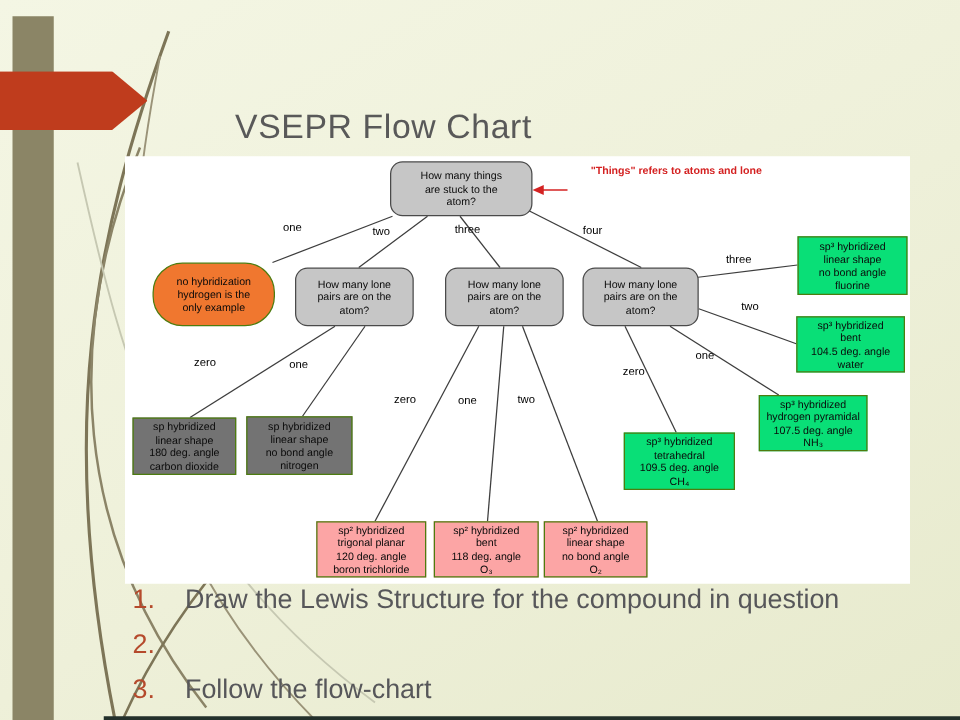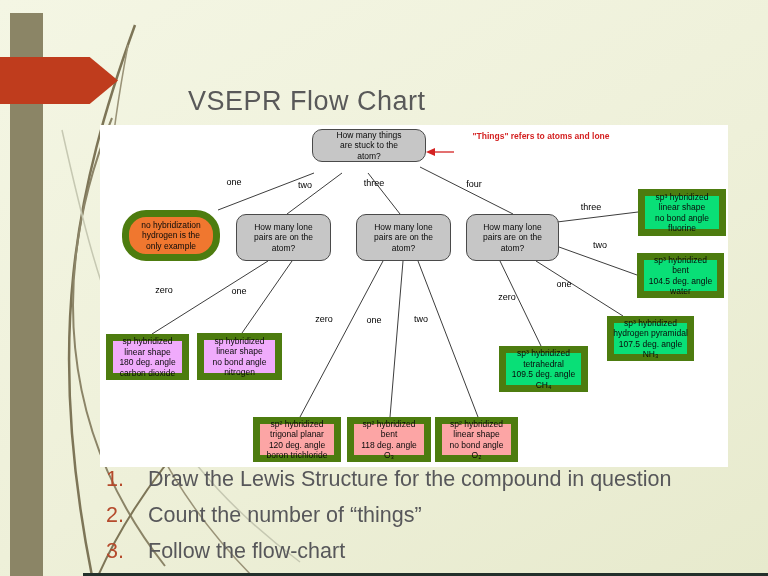--- a/index.html
+++ b/index.html
@@ -11,24 +11,24 @@
   .accent-band{position:absolute;left:10px;top:13px;width:33px;height:563px;background:#8b8566;}
   .swirls{position:absolute;left:0;top:0;pointer-events:none;}
   .title-arrow{position:absolute;left:0;top:57px;width:118px;height:47px;background:#bf3c1d;
     clip-path:polygon(0 0,76% 0,100% 50%,76% 100%,0 100%);}
   .slide-title{position:absolute;left:188px;top:50px;font-size:27px;color:#595959;letter-spacing:.5px;white-space:nowrap;margin-top:36px;}
   .panel{position:absolute;left:100px;top:125px;width:628px;height:342px;background:#ffffff;}
   .connectors{position:absolute;left:0;top:0;}
   .dbox,.rbox{position:absolute;display:flex;flex-direction:column;justify-content:center;align-items:center;
     text-align:center;font-size:8.5px;line-height:10.5px;color:#0a0a0a;box-sizing:border-box;padding:1px;}
   .dbox{background:#c6c6c6;border:1.3px solid #4a4a4a;border-radius:10px;}
-  .rbox{border:7px solid #4d7c0f;}
+  .rbox{border:1px solid #4d7c0f;}
   .rbox div,.dbox div{white-space:nowrap;}
   .orange{background:#f0772f;}
-  .yellow{background:#f0abfc;text-align:right;}
+  .yellow{background:#737373;text-align:right;}
   .cyan{background:#fca5a5;}
   .green{background:#09df77;}
   .blabel{position:absolute;transform:translate(-50%,-50%);font-size:9px;font-weight:normal;color:#000;white-space:nowrap;}
   .note{position:absolute;left:351px;top:6px;width:180px;text-align:center;font-size:8.5px;line-height:11px;
     color:#d42222;font-weight:600;}
   .steps{position:absolute;left:106px;top:466px;width:645px;}
   .step{display:flex;align-items:flex-start;margin-bottom:9px;font-size:21.5px;line-height:27px;color:#57575a;}
   .step .num{width:42px;flex:0 0 42px;color:#b54a2c;}
   .bottom-bar{position:absolute;left:83px;right:0;bottom:0;height:3px;background:#23302b;}
 </style>
@@ -72,21 +72,21 @@
       <g>
         <line x1="333" y1="27" x2="354" y2="27" stroke="#d42222" stroke-width="1.3"></line>
         <polygon points="326,27 335,23 335,31" fill="#d42222"></polygon>
       </g>
     </svg>
 
     <div class="note">
       <div>"Things" refers to atoms and lone</div>
     </div>
 
-    <div class="dbox" style="left:212px;top:4px;width:114px;height:33px;">
+    <div class="dbox" style="left:212px;top:4px;width:114px;height:44px;">
       <div>How many things</div>
       <div>are stuck to the</div>
       <div>atom?</div>
     </div>
 
     <div class="dbox" style="left:136px;top:89px;width:95px;height:47px;">
       <div>How many lone</div>
       <div>pairs are on the</div>
       <div>atom?</div>
     </div>
@@ -188,21 +188,20 @@
 
   </div>
 
   <div class="steps">
     <div class="step">
       <span class="num">1.</span>
       <span class="txt">Draw the Lewis Structure for the compound in question</span>
     </div>
     <div class="step">
       <span class="num">2.</span>
-      <span class="txt">Count the number of “things”</span>
     </div>
     <div class="step">
       <span class="num">3.</span>
       <span class="txt">Follow the flow-chart</span>
     </div>
   </div>
 
   <div class="bottom-bar"></div>
 
 </div>

